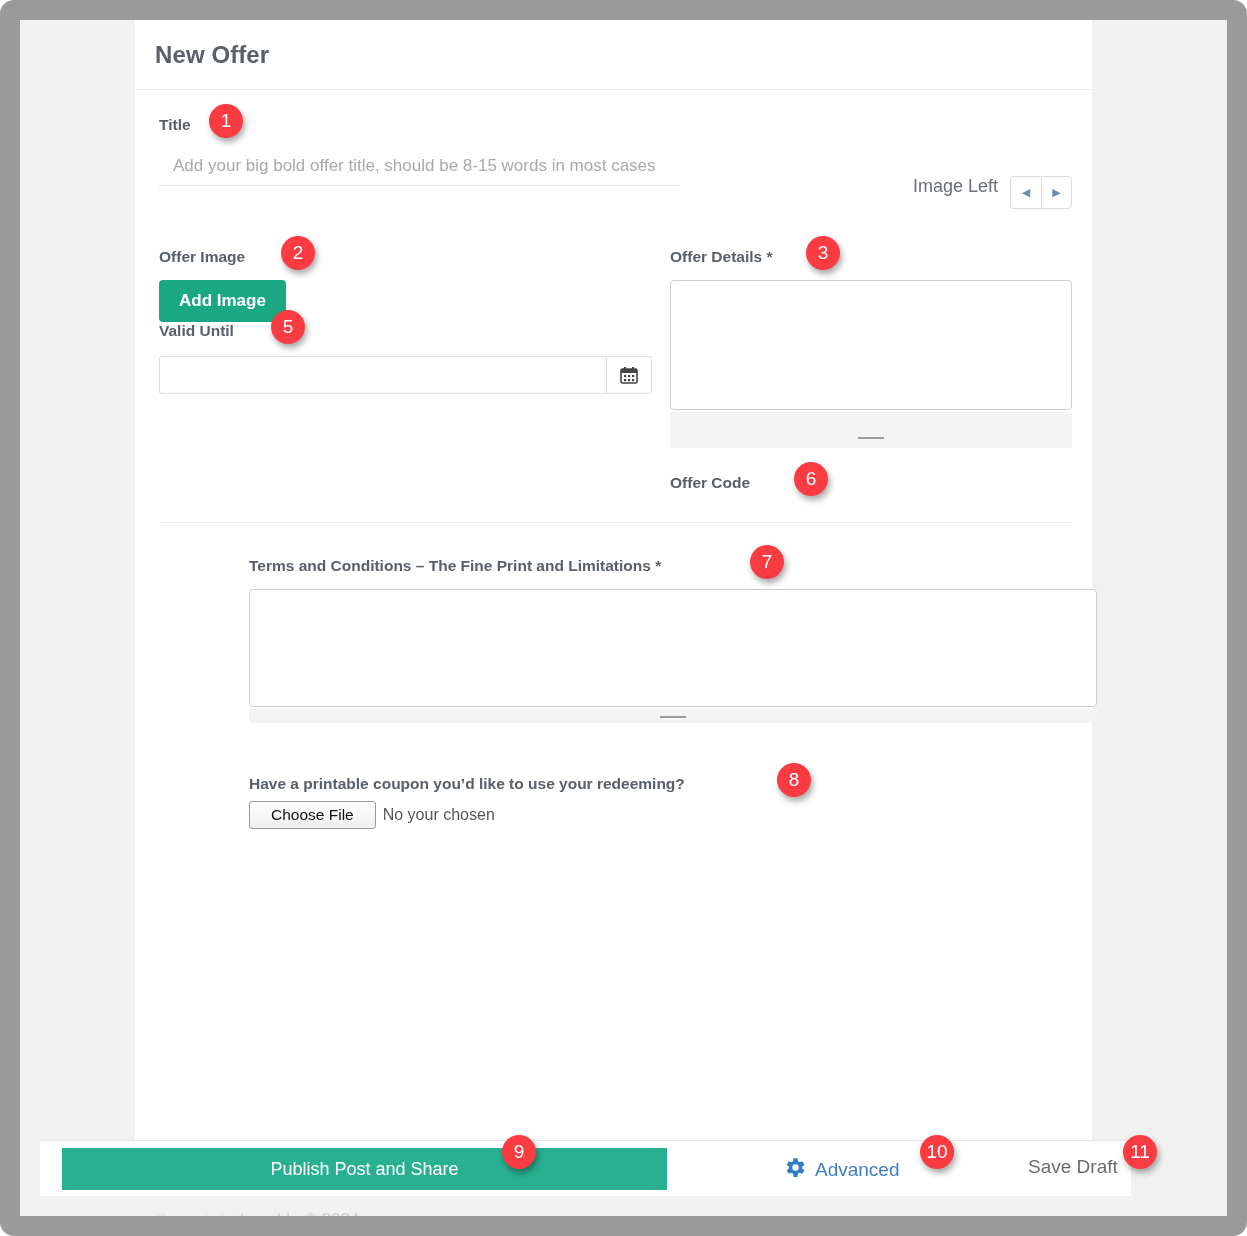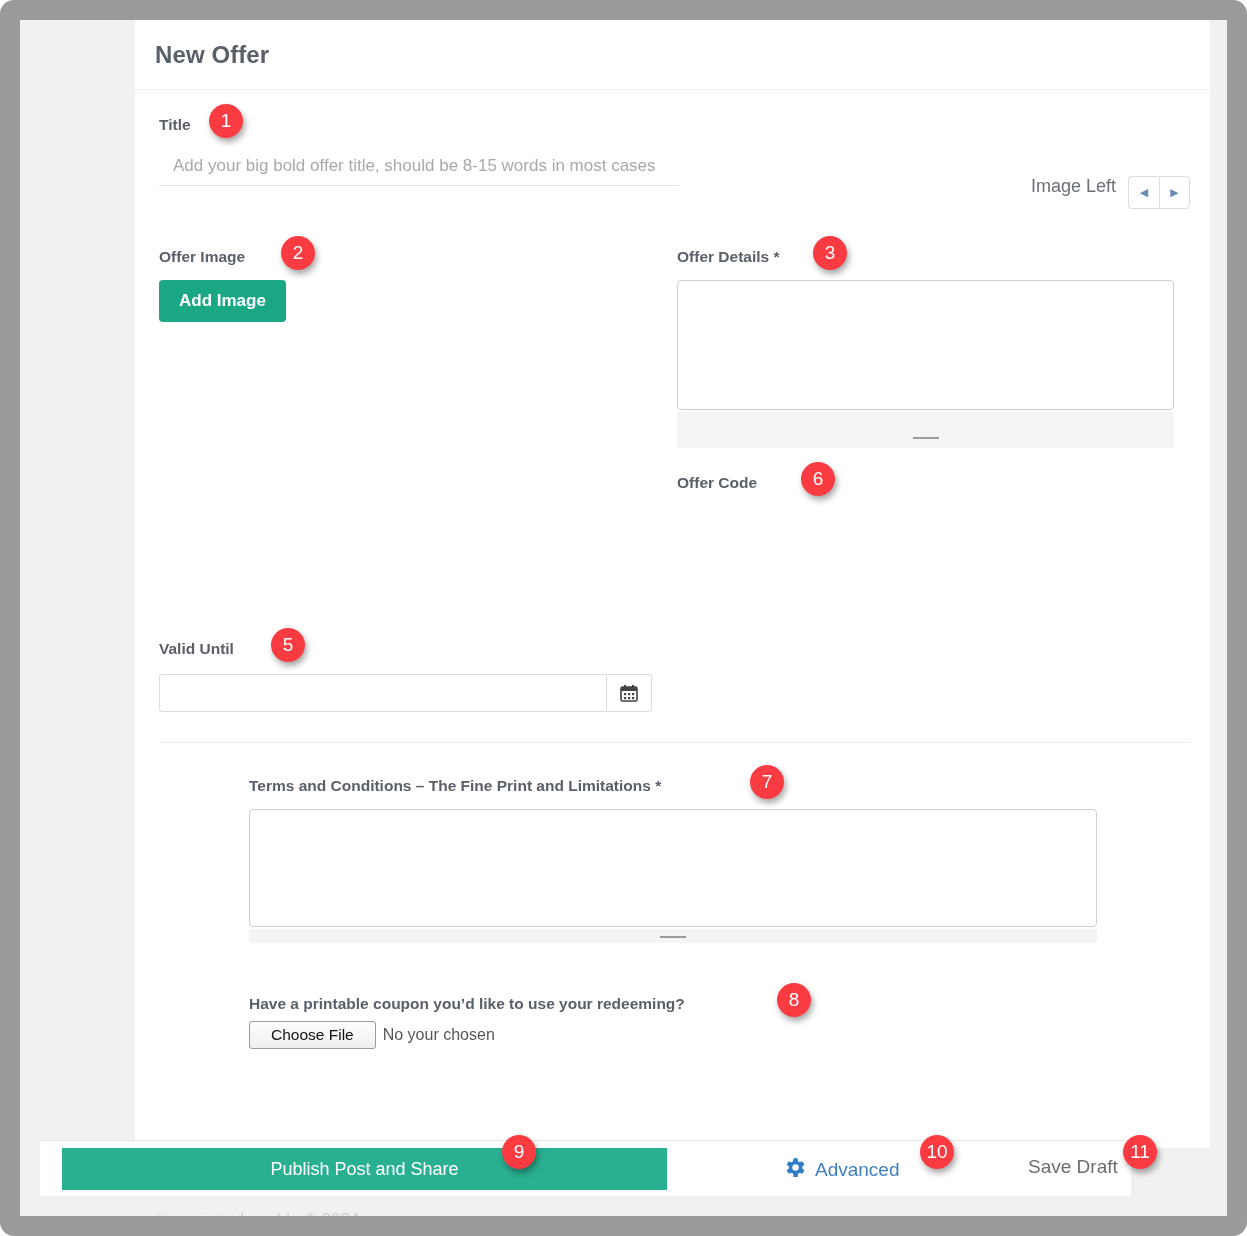--- a/index.html
+++ b/index.html
@@ -24,21 +24,21 @@
     left: 20px; top: 20px;
     width: 1207px; height: 1196px;
     background: #f1f1f1;
     overflow: hidden;
   }
 
   
   .card {
     position: absolute;
     left: 115px; top: 0px;
-    width: 1075px;
+    width: 957px;
     min-height: 1128px;
     background: #ffffff;
   }
   .card-header {
     height: 70px;
     border-bottom: 1px solid #eeeeee;
     display: flex;
     align-items: center;
     padding-left: 20px;
   }
@@ -283,21 +283,21 @@
           <div class="col-left">
 
             <div style="position:relative;">
               <label class="lbl">Offer Image</label>
               <div class="badge" style="left:122px; top:-12px;">2</div>
               <div style="margin-top:14px;">
                 <button class="btn-green">Add Image</button>
               </div>
             </div>
 
-            <div style="position:relative; margin-top:318px;">
+            <div style="position:relative; ">
               <label class="lbl">Valid Until</label>
               <div class="badge" style="left:112px; top:-12px;">5</div>
               <div class="input-group" style="margin-top:16px;">
                 <input type="text" style="">
                 <div class="addon">
                   <svg width="18" height="18" viewBox="0 0 18 18" aria-hidden="true">
                     <rect x="1" y="3" width="16" height="14" rx="1.5" fill="none" stroke="#444" stroke-width="1.6"></rect>
                     <rect x="1" y="3" width="16" height="4" fill="#444"></rect>
                     <rect x="4" y="1" width="2" height="3" fill="#444"></rect>
                     <rect x="12" y="1" width="2" height="3" fill="#444"></rect>

